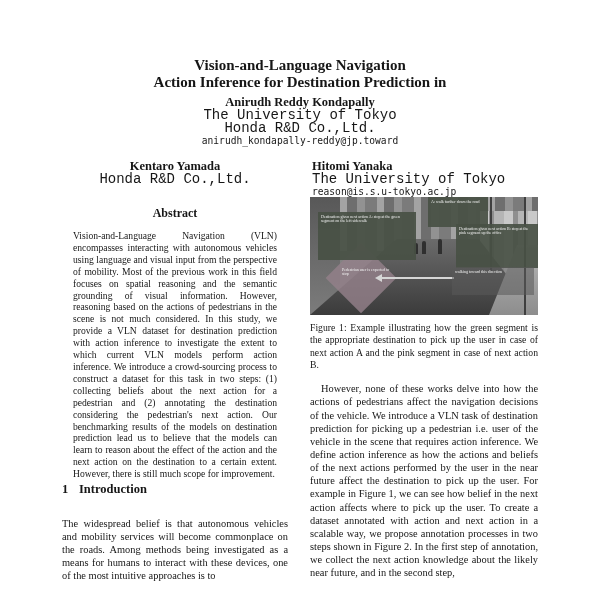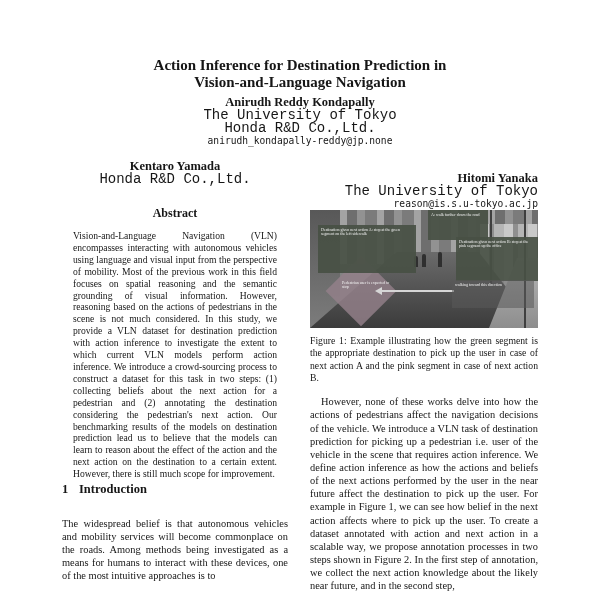--- a/index.html
+++ b/index.html
@@ -11,25 +11,25 @@
   .page { position:absolute; inset:0; background:#ffffff; }
 
   
   .title { position:absolute; top:57px; left:0; width:600px; text-align:center;
            font-weight:bold; font-size:15px; line-height:17px; }
   .author-main { position:absolute; top:95px; left:0; width:600px; text-align:center; }
   .author-name  { font-weight:bold; font-size:12.5px; line-height:14px; }
   .affil        { font-size:14px; line-height:12.8px;font-family:Liberation Mono, monospace; }
   .email        { font-family:"DejaVu Sans Mono", monospace; font-size:9.6px; line-height:12.5px; }
   .author-left  { position:absolute; top:159px; left:62px;  width:226px; text-align:center; }
-  .author-right { position:absolute; top:159px; left:312px; width:226px; text-align:right;margin-top:12px; }
+  .author-right { position:absolute; top:159px; left:312px; width:226px; text-align:left; }
 
   
   .col-left  { position:absolute; top:206px; left:62px;  width:226px; }
-  .col-right { position:absolute; top:210px; left:310px; width:228px; }
+  .col-right { position:absolute; top:197px; left:310px; width:228px; }
 
   .abstract-heading { text-align:center; font-weight:bold; font-size:12px; margin:0 0 9px 0; }
   .abstract-text { font-size:9.6px; line-height:11.9px; text-align:justify; padding:0 11px; }
 
   .section-heading { margin-top:2px; font-weight:bold; font-size:12.5px; }
   .section-num { display:inline-block; min-width:17px; }
   .body-text { margin-top:20px; font-size:10.4px; line-height:13.1px; text-align:justify; }
 
   .caption { margin-top:7px; font-size:9.7px; line-height:12.3px; text-align:justify; }
   .para-right { margin-top:11px; font-size:10.4px; line-height:13.15px; text-align:justify; text-indent:11px; }
@@ -65,29 +65,29 @@
   .fx-diamond-label { position:absolute; left:32px; top:70px; width:50px; color:#f3f3f3; }
   .fx-diamond-label .tiny { display:block; font-size:8px; line-height:9px;
     transform:scale(0.5); transform-origin:0 0; width:200%; }
 </style>
 </head>
 <body>
 
 <div class="page">
 
   <div class="title">
+    <div>Vision-and-Language Navigation</div>
     <div>Action Inference for Destination Prediction in</div>
-    <div>Vision-and-Language Navigation</div>
   </div>
 
   <div class="author-main">
     <div class="author-name">Anirudh Reddy Kondapally</div>
     <div class="affil">The University of Tokyo</div>
     <div class="affil">Honda R&amp;D Co.,Ltd.</div>
-    <div class="email">anirudh_kondapally-reddy@jp.none</div>
+    <div class="email">anirudh_kondapally-reddy@jp.toward</div>
   </div>
 
   <div class="author-left">
     <div class="author-name">Kentaro Yamada</div>
     <div class="affil">Honda R&amp;D Co.,Ltd.</div>
   </div>
   <div class="author-right">
     <div class="author-name">Hitomi Yanaka</div>
     <div class="affil">The University of Tokyo</div>
     <div class="email">reason@is.s.u-tokyo.ac.jp</div>

